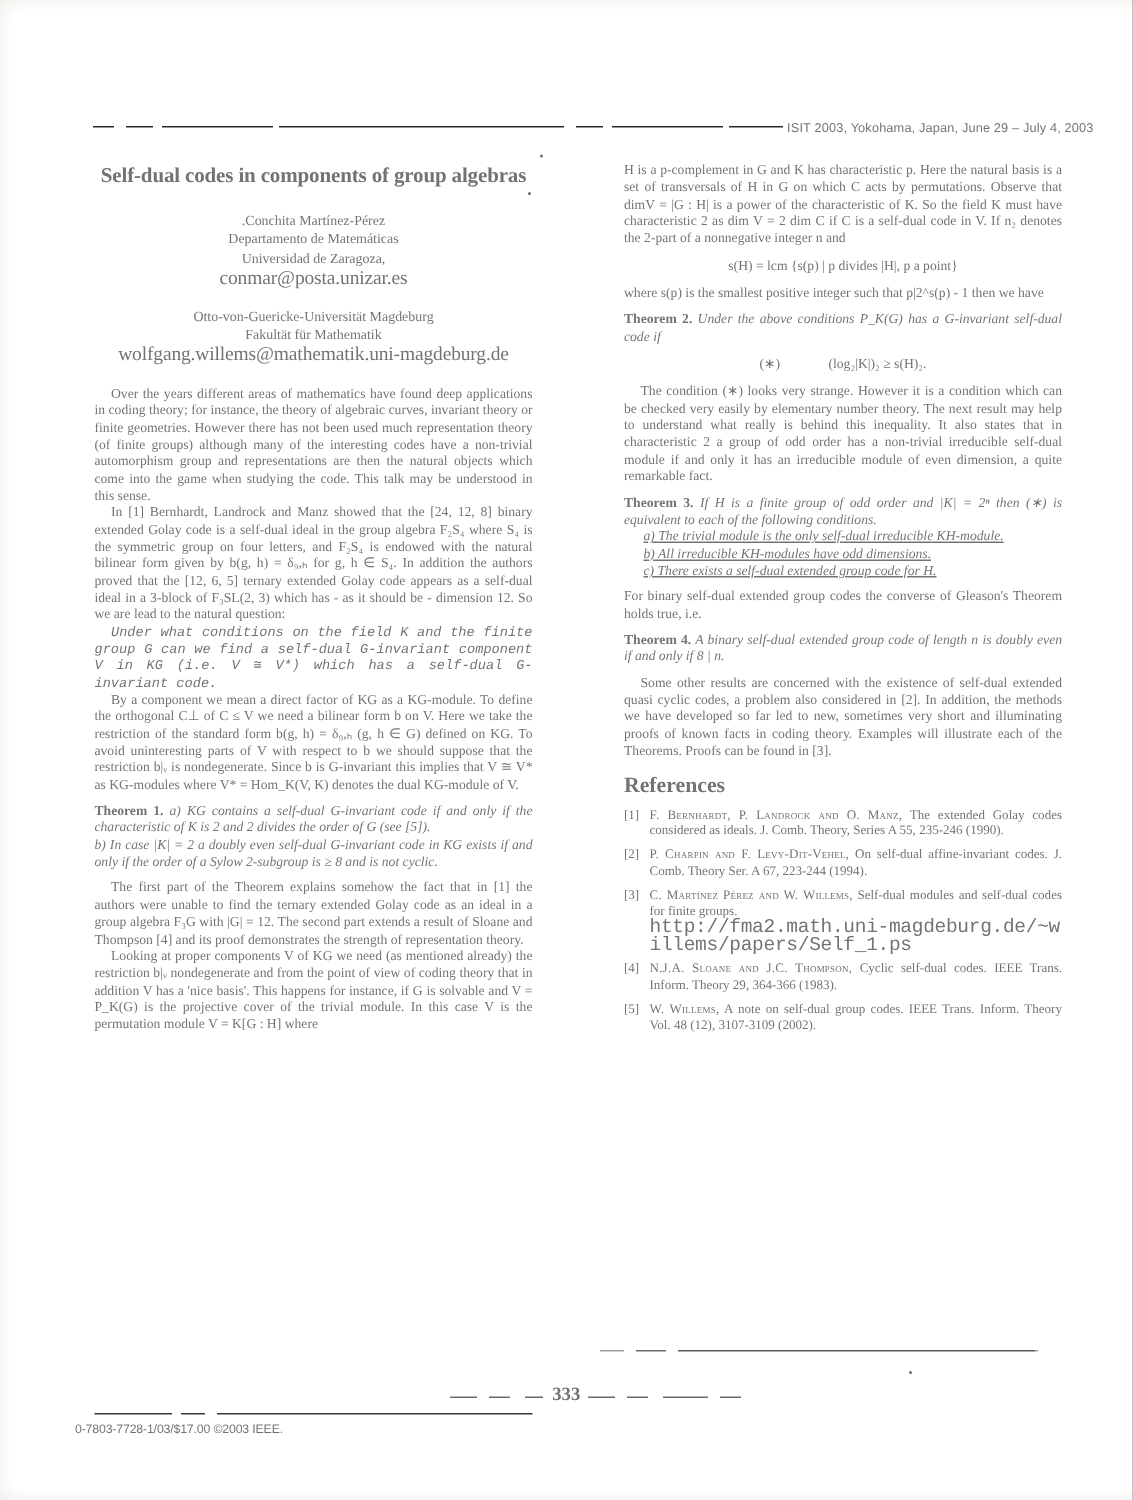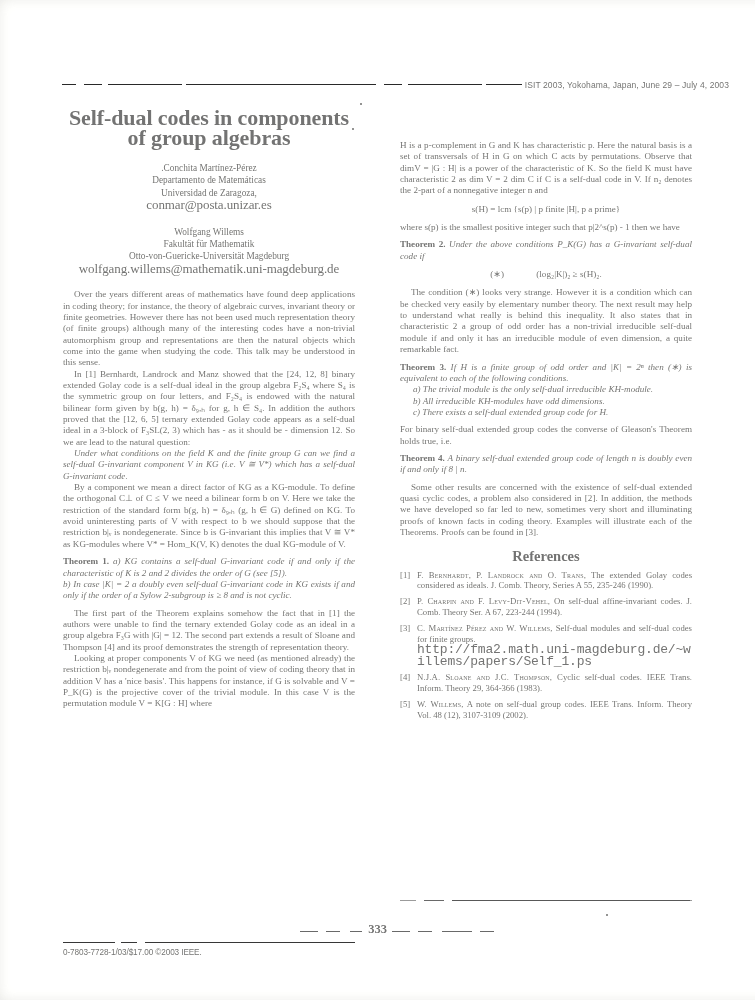--- a/index.html
+++ b/index.html
@@ -61,24 +61,24 @@
     position: absolute;
     top: 108px;
     width: 292px;
     font-size: 9.1px;
     line-height: 11.35px;
     text-align: justify;
     text-justify: inter-word;
     hyphens: manual;
   }
   .col-left  { left: 63px; }
-  .col-right { left: 400px; margin-top: 32px; }
+  .col-right { left: 416px; }
 
   .title {
-    font-size: 22px;
+    font-size: 14px;
     line-height: 20px;
     font-weight: bold;
     text-align: center;
     margin: 0 0 14px 0;
     letter-spacing: -0.1px;
   }
   .authorblock {
     text-align: center;
     font-size: 9.3px;
     line-height: 12.4px;
@@ -94,20 +94,21 @@
 
   p.body {
     margin: 0;
     text-indent: 11px;
   }
   p.body.noind { text-indent: 0; }
   p.quote {
     margin: 0;
     font-style: italic;
     text-indent: 11px;
+    font-family: Liberation Mono, monospace;
   }
   p.thm {
     margin: 0;
     font-style: italic;
     text-indent: 0;
   }
   p.thm .lead {
     font-style: normal;
     font-weight: bold;
   }
@@ -120,34 +121,35 @@
   .eq .star {
     display: inline-block;
     width: 46px;
     text-align: left;
   }
   .thmlist {
     margin: 0;
     padding: 0 0 0 13px;
     list-style: none;
     font-style: italic;
+    text-decoration: underline;
   }
   .thmlist li {
     margin: 0 0 0 0;
     text-indent: -9px;
     padding-left: 9px;
   }
 
   
   h2.refs {
     font-size: 14.5px;
     font-weight: bold;
     margin: 13px 0 7px 0;
     text-indent: 0;
-    text-align: center;
+    text-align: left;
   }
   .ref {
     display: flex;
     margin: 0 0 5px 0;
     font-size: 8.7px;
     line-height: 10.8px;
   }
   .ref .num {
     width: 17px;
     flex: 0 0 17px;
@@ -177,21 +179,21 @@
     width: 292px;
     top: 942px;
     height: 1px;
     background: repeating-linear-gradient(to right,
       #3a3a3a 0 52px, rgba(0,0,0,0) 52px 58px,
       #3a3a3a 58px 74px, rgba(0,0,0,0) 74px 82px,
       #3a3a3a 82px 300px);
   }
   .copyright {
     position: absolute;
-    left: 63px;
+    left: 50px;
     top: 948px;
     font-size: 8.2px;
     font-family: "Liberation Sans", sans-serif;
     letter-spacing: -0.1px;
   }
   .pageno {
     position: absolute;
     top: 922px;
     left: 0;
     width: 755px;
@@ -245,23 +247,22 @@
     <div class="authorblock">
       <div>.Conchita Martínez-Pérez</div>
       <div>Departamento de Matemáticas</div>
       <div>Universidad de Zaragoza,</div>
       <div class="mono">conmar@posta.unizar.es</div>
     </div>
 
     <div class="gap"></div>
 
     <div class="authorblock">
-      <div>Wolfgang Willems</div>
+      <div>Otto-von-Guericke-Universität Magdeburg</div>
       <div>Fakultät für Mathematik</div>
-      <div>Otto-von-Guericke-Universität Magdeburg</div>
       <div class="mono">wolfgang.willems@mathematik.uni-magdeburg.de</div>
     </div>
 
     <div class="gap"></div>
 
     <p class="body">Over the years different areas of mathematics have found deep applications in coding theory; for instance, the theory of algebraic curves, invariant theory or finite geometries. However there has not been used much representation theory (of finite groups) although many of the interesting codes have a non-trivial automorphism group and representations are then the natural objects which come into the game when studying the code. This talk may be understood in this sense.</p>
     <p class="body">In [1] Bernhardt, Landrock and Manz showed that the [24, 12, 8] binary extended Golay code is a self-dual ideal in the group algebra F₂S₄ where S₄ is the symmetric group on four letters, and F₂S₄ is endowed with the natural bilinear form given by b(g, h) = δ₉,ₕ for g, h ∈ S₄. In addition the authors proved that the [12, 6, 5] ternary extended Golay code appears as a self-dual ideal in a 3-block of F₃SL(2, 3) which has - as it should be - dimension 12. So we are lead to the natural question:</p>
     <p class="quote">Under what conditions on the field K and the finite group G can we find a self-dual G-invariant component V in KG (i.e. V ≅ V*) which has a self-dual G-invariant code.</p>
     <p class="body">By a component we mean a direct factor of KG as a KG-module. To define the orthogonal C⊥ of C ≤ V we need a bilinear form b on V. Here we take the restriction of the standard form b(g, h) = δ₉,ₕ (g, h ∈ G) defined on KG. To avoid uninteresting parts of V with respect to b we should suppose that the restriction b|ᵥ is nondegenerate. Since b is G-invariant this implies that V ≅ V* as KG-modules where V* = Hom_K(V, K) denotes the dual KG-module of V.</p>
 
@@ -276,21 +277,21 @@
     <div class="gap-sm"></div>
 
     <p class="body">The first part of the Theorem explains somehow the fact that in [1] the authors were unable to find the ternary extended Golay code as an ideal in a group algebra F₃G with |G| = 12. The second part extends a result of Sloane and Thompson [4] and its proof demonstrates the strength of representation theory.</p>
     <p class="body">Looking at proper components V of KG we need (as mentioned already) the restriction b|ᵥ nondegenerate and from the point of view of coding theory that in addition V has a 'nice basis'. This happens for instance, if G is solvable and V = P_K(G) is the projective cover of the trivial module. In this case V is the permutation module V = K[G : H] where</p>
   </div>
 
   <div class="col col-right">
 
     <p class="body noind">H is a p-complement in G and K has characteristic p. Here the natural basis is a set of transversals of H in G on which C acts by permutations. Observe that dimV = |G : H| is a power of the characteristic of K. So the field K must have characteristic 2 as dim V = 2 dim C if C is a self-dual code in V. If n₂ denotes the 2-part of a nonnegative integer n and</p>
 
-    <div class="eq">s(H) = lcm {s(p) | p finite |H|, p a prime}</div>
+    <div class="eq">s(H) = lcm {s(p) | p divides |H|, p a point}</div>
 
     <p class="body noind">where s(p) is the smallest positive integer such that p|2^s(p) - 1 then we have</p>
 
     <div class="gap-sm"></div>
 
     <p class="thm">
       <span class="lead">Theorem 2.</span>
       <span>Under the above conditions P_K(G) has a G-invariant self-dual code if</span>
     </p>
 
@@ -324,21 +325,21 @@
     </p>
 
     <div class="gap-sm"></div>
 
     <p class="body">Some other results are concerned with the existence of self-dual extended quasi cyclic codes, a problem also considered in [2]. In addition, the methods we have developed so far led to new, sometimes very short and illuminating proofs of known facts in coding theory. Examples will illustrate each of the Theorems. Proofs can be found in [3].</p>
 
     <h2 class="refs">References</h2>
 
     <div class="ref">
       <span class="num">[1]</span>
-      <span class="txt"><span class="sc">F. Bernhardt, P. Landrock and O. Trans,</span> <span>The extended Golay codes considered as ideals. J. Comb. Theory, Series A 55, 235-246 (1990).</span></span>
+      <span class="txt"><span class="sc">F. Bernhardt, P. Landrock and O. Manz,</span> <span>The extended Golay codes considered as ideals. J. Comb. Theory, Series A 55, 235-246 (1990).</span></span>
     </div>
 
     <div class="ref">
       <span class="num">[2]</span>
       <span class="txt"><span class="sc">P. Charpin and F. Levy-Dit-Vehel,</span> <span>On self-dual affine-invariant codes. J. Comb. Theory Ser. A 67, 223-244 (1994).</span></span>
     </div>
 
     <div class="ref">
       <span class="num">[3]</span>
       <span class="txt"><span class="sc">C. Martínez Pérez and W. Willems,</span> <span>Self-dual modules and self-dual codes for finite groups.</span><span class="url">http://fma2.math.uni-magdeburg.de/~willems/papers/Self_1.ps</span></span>

